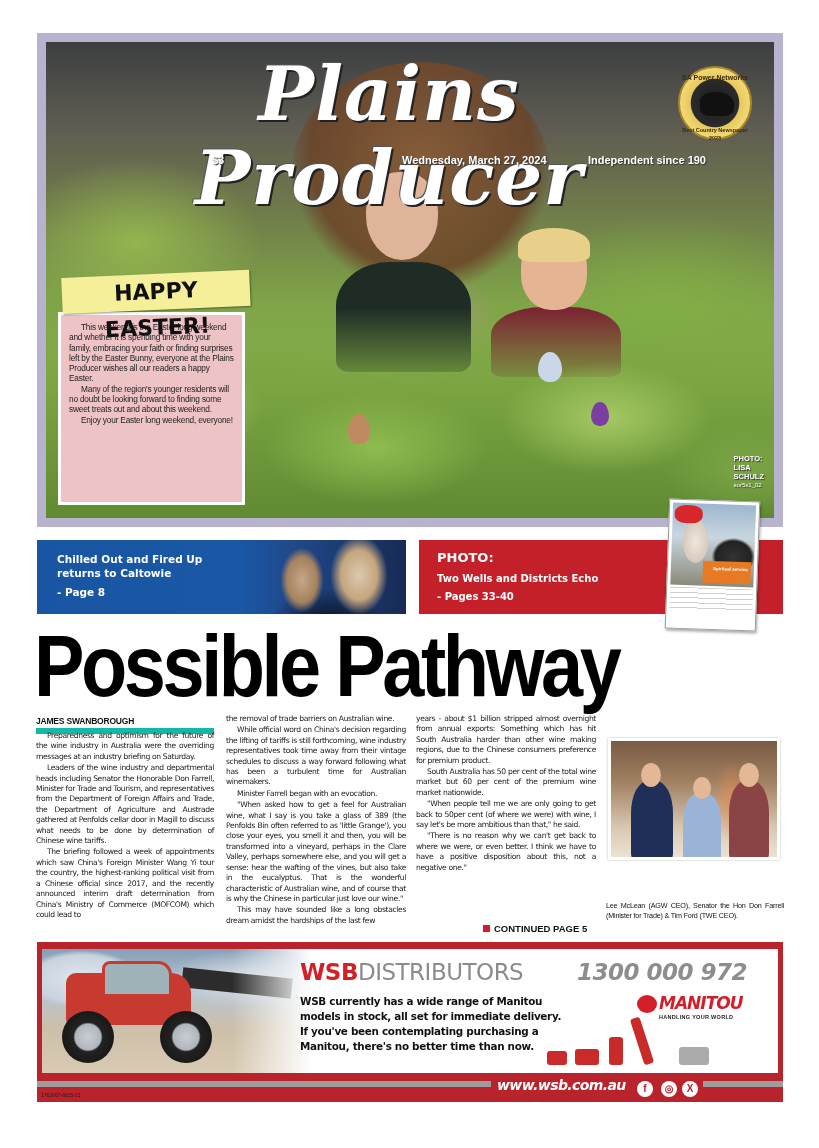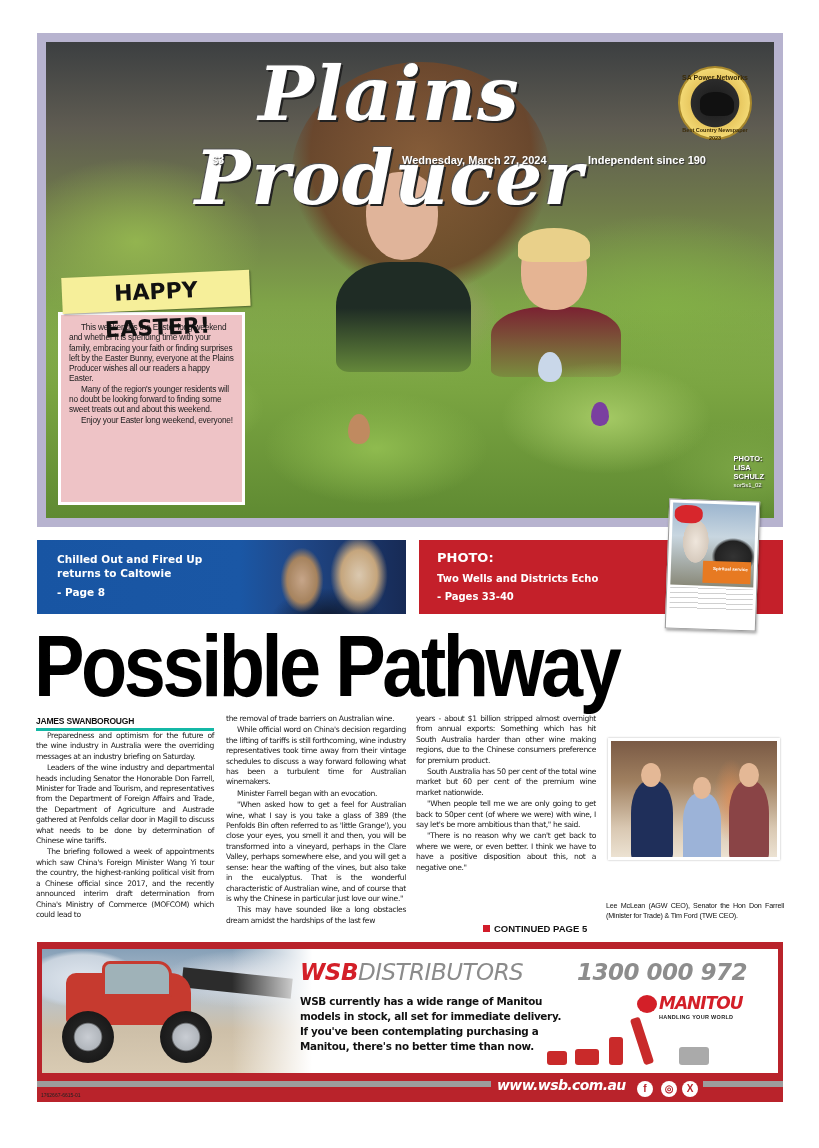--- a/index.html
+++ b/index.html
@@ -165,21 +165,21 @@
     position: absolute; left: 34px; top: 620px; width: 754px;
     font-family: "Liberation Sans", sans-serif; font-weight: bold;
     font-size: 88px; line-height: 92px; letter-spacing: -4px; color: #000;
     transform: scaleX(0.86); transform-origin: left top; white-space: nowrap;
   }
 
   
   .byline {
     position: absolute; left: 36px; top: 716px; width: 178px;
     font-size: 8.5px; font-weight: bold; letter-spacing: -0.2px;
-    border-bottom: 3px solid #14b8a6; padding-bottom: 2px;
+    border-bottom: 6px solid #14b8a6; padding-bottom: 2px;
   }
   .col {
     position: absolute; font-family: "DejaVu Sans", sans-serif; font-size: 7.6px; line-height: 10.4px;
     text-align: justify; color: #1a1a1a; letter-spacing: -0.35px;
   }
   .col p { text-indent: 11px; margin-bottom: 1px; }
   .col p.noindent { text-indent: 0; }
   .col1 { left: 36px; top: 731px; width: 178px; }
   .col2 { left: 226px; top: 714px; width: 180px; }
   .col3 { left: 416px; top: 714px; width: 180px; }
@@ -227,21 +227,21 @@
     content: ""; position: absolute; right: 0; top: 0; width: 80px; height: 100%;
     background: linear-gradient(90deg, rgba(255,255,255,0) 0%, #ffffff 100%);
   }
   .tractor-body { position: absolute; left: 24px; top: 24px; width: 125px; height: 52px; background: #c63a2f; border-radius: 10px 20px 6px 6px; }
   .tractor-cab { position: absolute; left: 60px; top: 12px; width: 70px; height: 36px; background: #9fb2b8; border: 3px solid #c63a2f; border-radius: 8px 14px 2px 2px; }
   .tractor-boom { position: absolute; left: 140px; top: 24px; width: 110px; height: 20px; background: #2c2c2c; transform: rotate(6deg); }
   .wheel { position: absolute; width: 52px; height: 52px; border-radius: 50%; background: radial-gradient(circle, #c9cdd3 0%, #b1b6bc 35%, #222 40%, #111 100%); }
 
   .ad-brand {
     position: absolute; left: 258px; top: 10px;
-    font-family: "DejaVu Sans", sans-serif; font-size: 23px; font-style: italic; letter-spacing: -0.5px;
+    font-family: "DejaVu Sans", sans-serif; font-size: 23px; letter-spacing: -0.5px;
     white-space: nowrap;
   }
   .ad-brand .wsb { color: #d31f28; font-weight: bold; }
   .ad-brand .dist { color: #8b8b8b; font-weight: normal; }
   .ad-phone {
     position: absolute; left: 535px; top: 10px;
     font-family: "DejaVu Sans", sans-serif; font-size: 23px; font-style: italic; font-weight: bold; color: #8d8d8d; letter-spacing: -0.5px;
   }
   .ad-copy {
     position: absolute; left: 258px; top: 45px; width: 270px;

